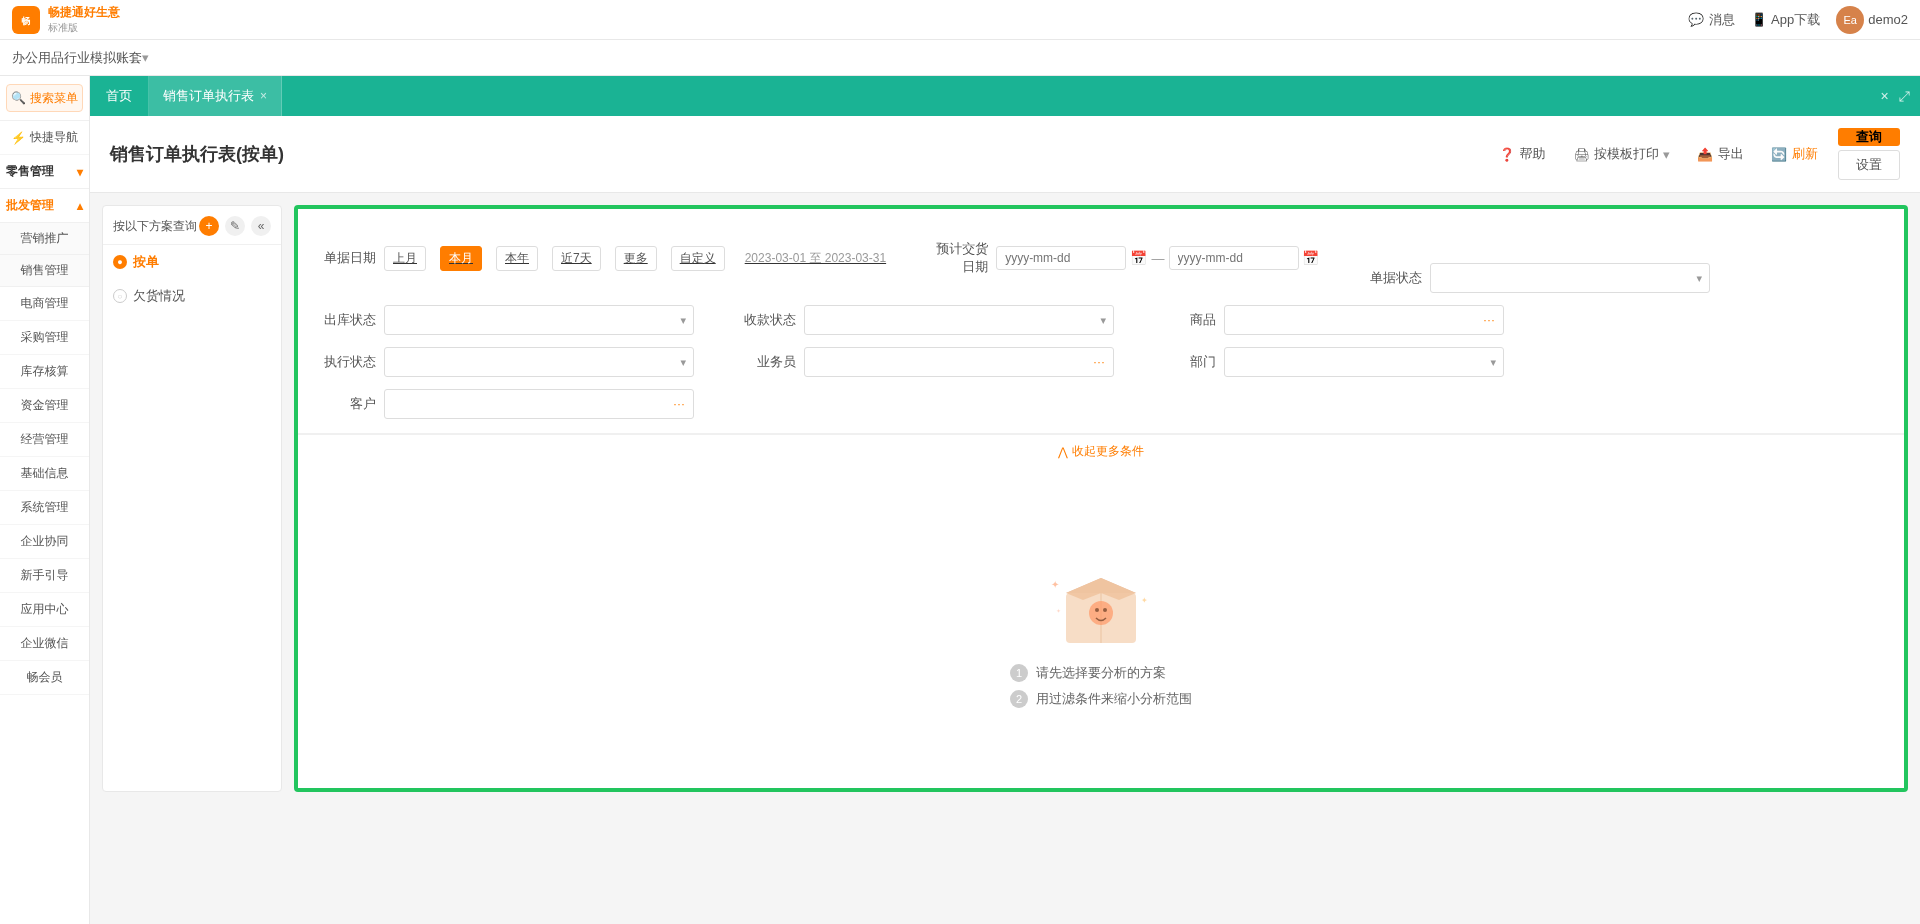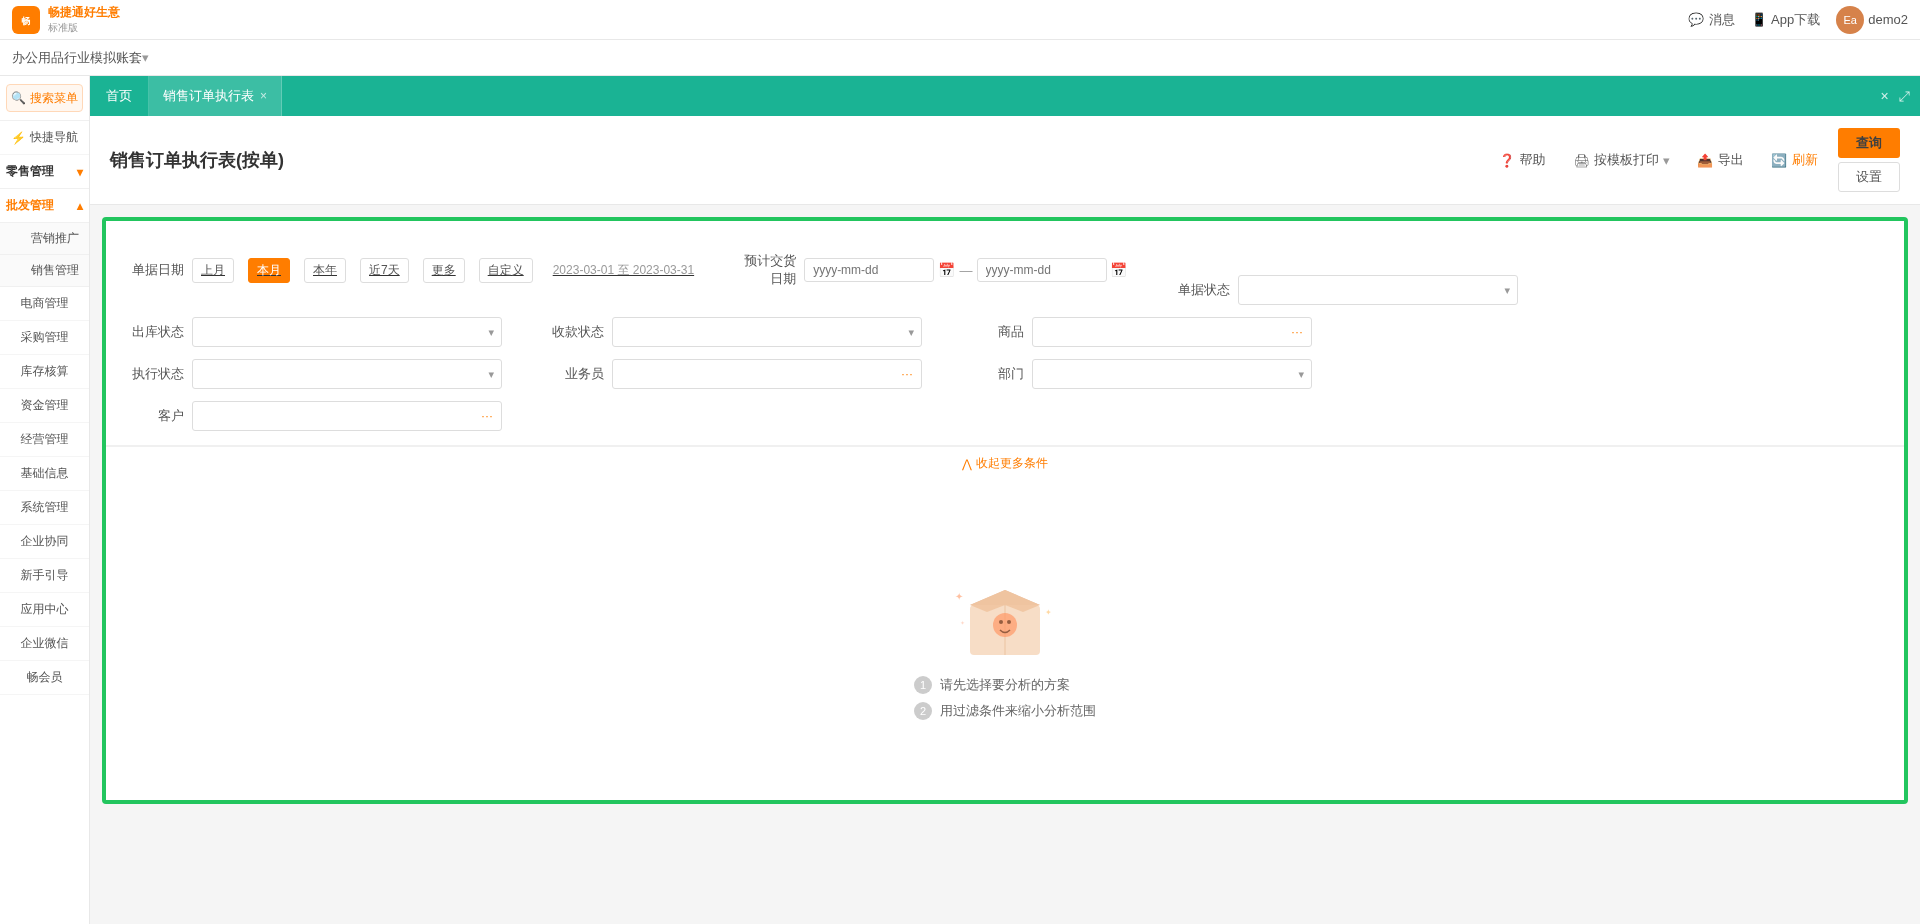--- a/index.html
+++ b/index.html
@@ -134,21 +134,21 @@
       justify-content: space-between;
     }
     .sidebar-section.active { color: #ff7d00; }
     .sidebar-sub-item {
       padding: 7px 10px;
       font-size: 12px;
       color: #555;
       cursor: pointer;
       background: #fafafa;
       border-bottom: 1px solid #f0f0f0;
-      text-align: right;
+      text-align: center;
     }
 
     
     .content-area {
       flex: 1;
       display: flex;
       flex-direction: column;
       overflow: hidden;
     }
 
@@ -234,23 +234,23 @@
       gap: 4px;
       font-size: 13px;
       color: #555;
       cursor: pointer;
       padding: 4px 8px;
       border-radius: 3px;
     }
     .header-action-btn.orange { color: #ff7d00; }
     .btn-query {
       background: #ff7d00;
-      color: #404040;
+      color: #000000;
       border: none;
-      padding: 6px 18px;
+      padding: 0 18px;
       border-radius: 3px;
       font-size: 13px;
       cursor: pointer;
       font-weight: bold;
     }
     .btn-settings {
       background: #fff;
       color: #555;
       border: 1px solid #ddd;
       padding: 5px 6px;
@@ -605,20 +605,38 @@
           </div>
           <div style="display:flex;flex-direction:column;gap:4px;">
             <button class="btn-query">查询</button>
             <button class="btn-settings">设置</button>
           </div>
         </div>
       </div>
 
       <div class="content-body">
 
+        <div class="left-panel">
+          <div class="left-panel-header">
+            <span style="font-size:12px;color:#555;">按以下方案查询</span>
+            <div class="left-panel-icons">
+              <div class="left-panel-icon orange">+</div>
+              <div class="left-panel-icon gray">✎</div>
+              <div class="left-panel-icon gray">«</div>
+            </div>
+          </div>
+          <div class="left-panel-item active">
+            <div class="item-dot">●</div>
+            <span>按单</span>
+          </div>
+          <div class="left-panel-item">
+            <span style="width:14px;height:14px;border-radius:50%;border:1px solid #ccc;display:inline-flex;align-items:center;justify-content:center;font-size:8px;color:#ccc;flex-shrink:0;">○</span>
+            <span>欠货情况</span>
+          </div>
+        </div>
 
         <div class="right-panel">
 
           <div class="filter-area">
 
             <div class="filter-row">
 
               <div class="filter-item">
                 <span class="filter-label">单据日期</span>
                 <div class="filter-date-group">

